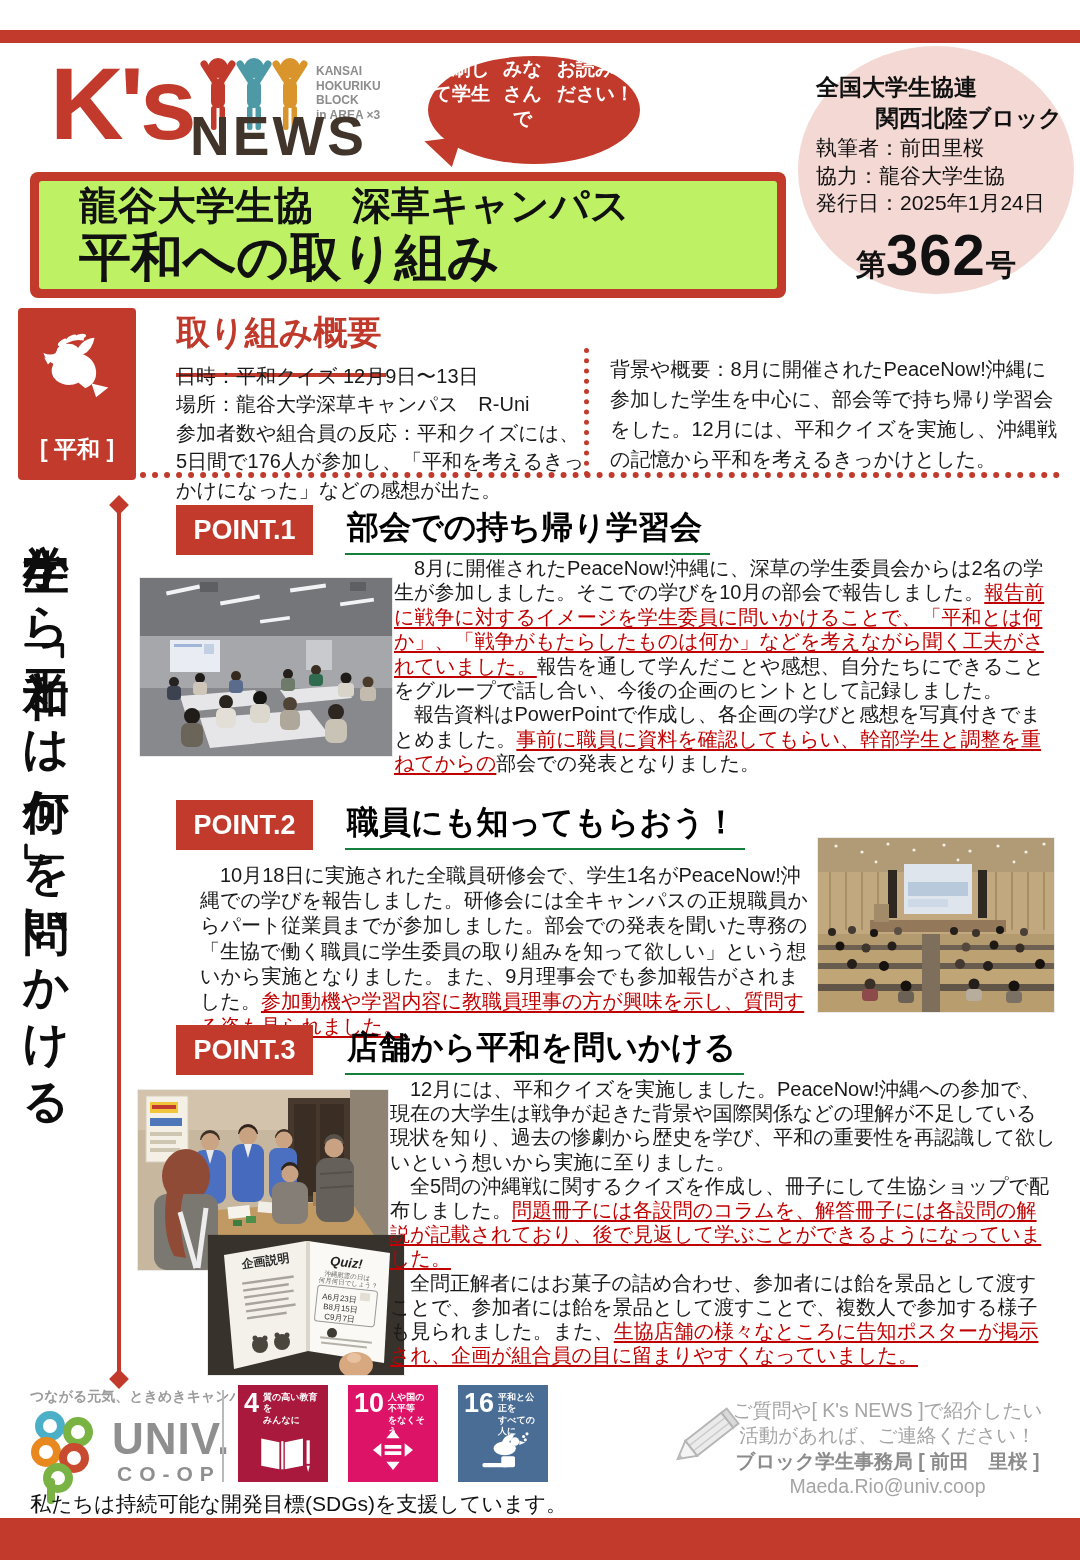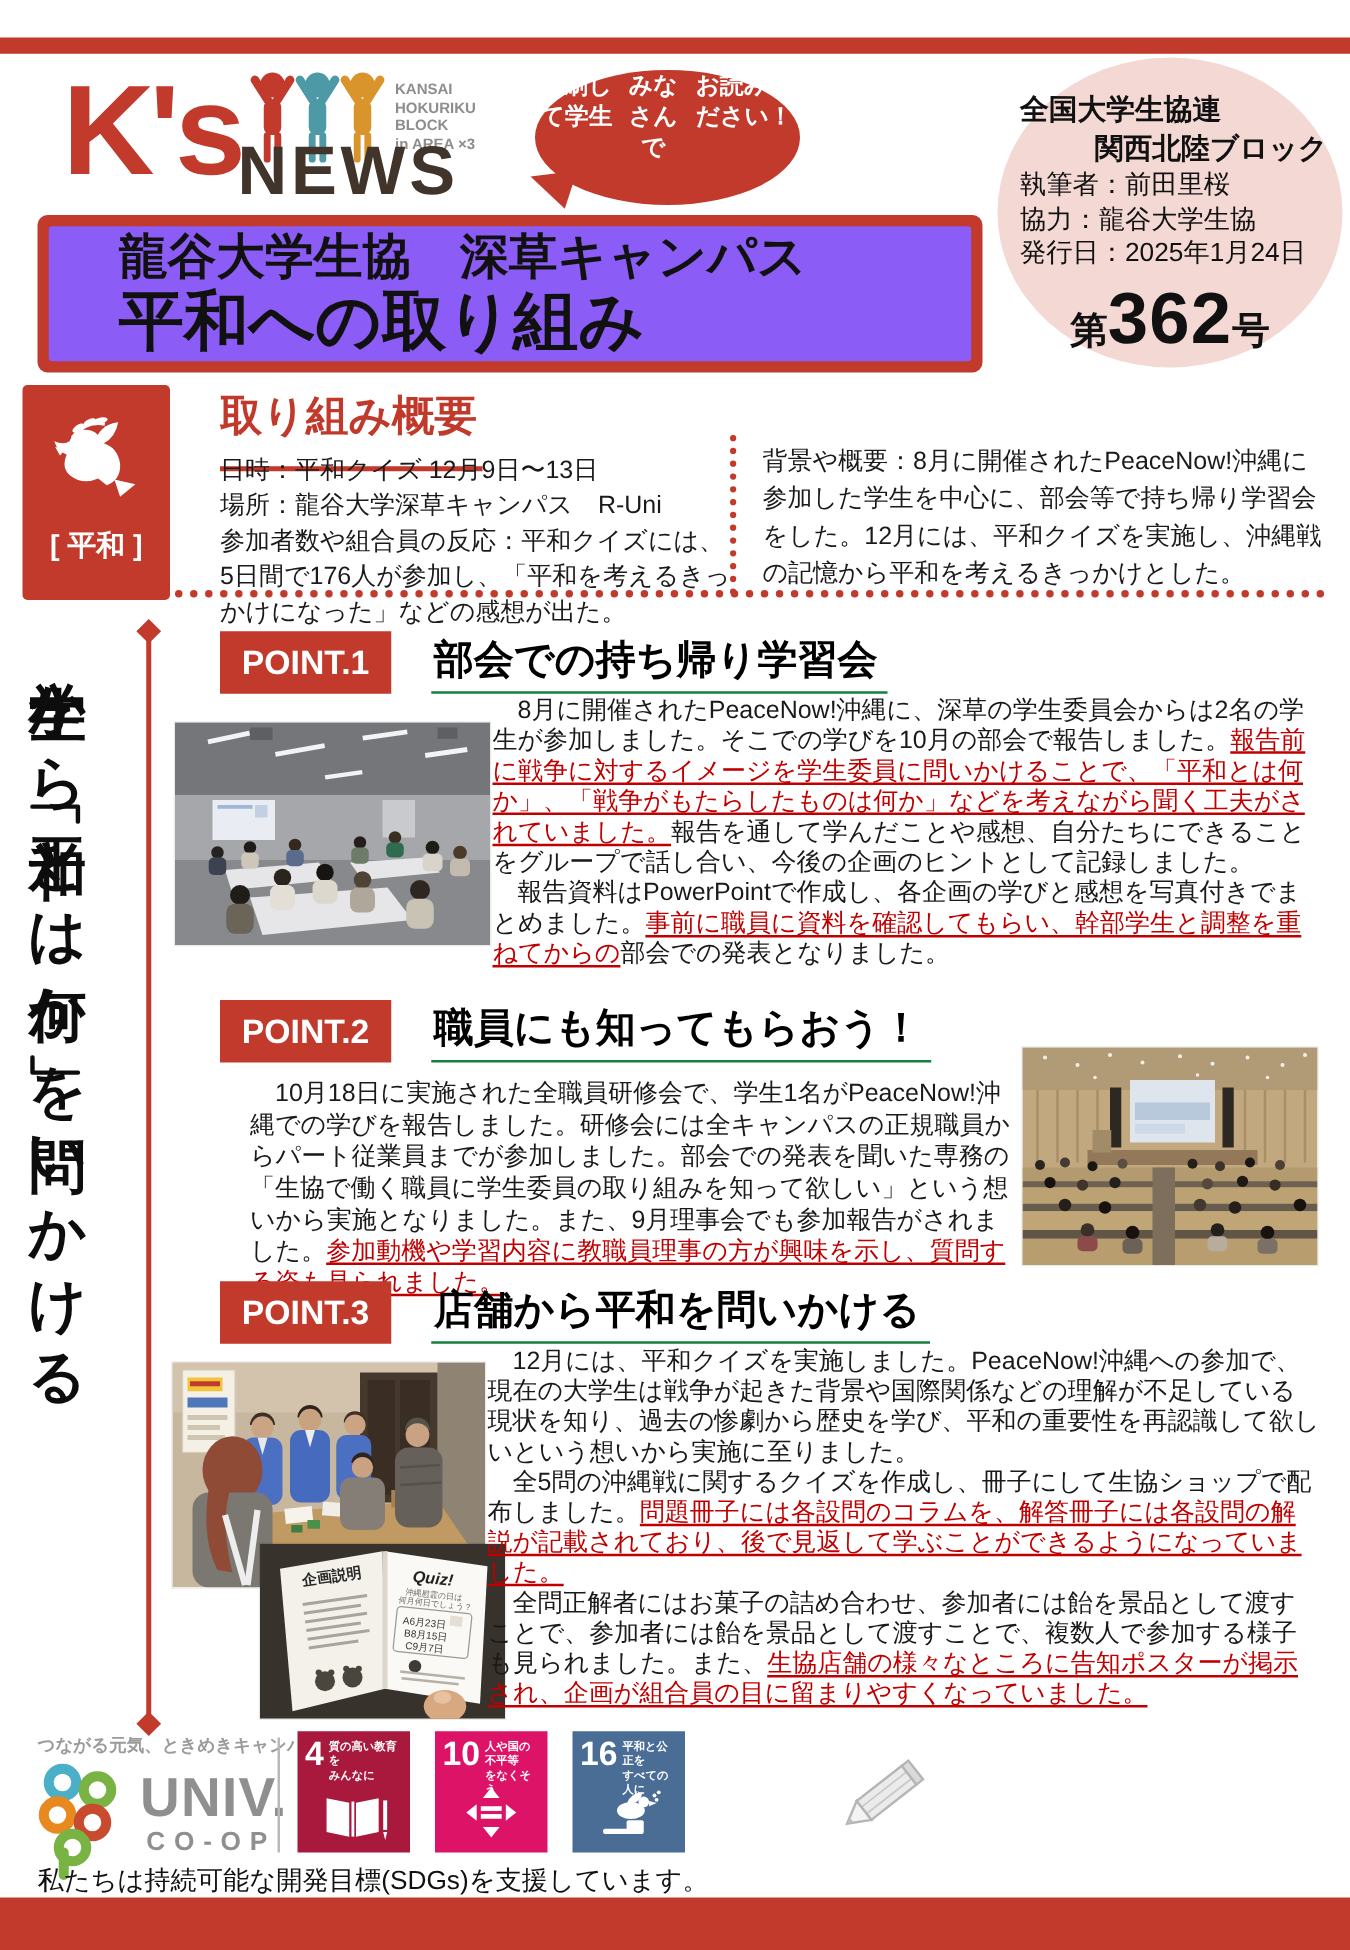--- a/index.html
+++ b/index.html
@@ -29,29 +29,29 @@
                   padding-top:26px; color:#111; }
   .issue-org1 { padding-left:18px; font-size:23px; font-weight:800; }
   .issue-org2 { padding-right:12px; font-size:23px; font-weight:800; text-align:right; }
   .issue-meta { padding-left:18px; font-size:21px; line-height:1.32; }
   .issue-no   { margin-top:4px; text-align:center; font-weight:900; }
   .issue-no .pre, .issue-no .suf { font-size:30px; }
   .issue-no .num { font-size:58px; letter-spacing:1px; }
 
   
   .banner { left:30px; top:172px; width:756px; height:126px; background:#C13A2B; border-radius:8px; padding:9px; }
-  .banner-in { width:100%; height:100%; background:#8b5cf6; border-radius:3px; padding-left:56px;
+  .banner-in { width:100%; height:100%; background:#bef264; border-radius:3px; padding-left:40px;
                display:flex; flex-direction:column; justify-content:center; }
   .title1 { font-size:39px; font-weight:900; color:#111; line-height:1.12; }
   .title2 { font-size:52px; font-weight:900; color:#111; line-height:1.12; }
 
   
   .peace-box { left:18px; top:308px; width:118px; height:172px; background:#C13A2B; border-radius:4px; text-align:center; }
   .peace-box svg { margin-top:10px; }
-  .peace-tag { color:#fff; font-size:23px; font-weight:800; margin-top:2px; }
+  .peace-tag { color:#fff; font-size:23px; font-weight:800; margin-top:16px; }
   .ov-heading { left:176px; top:310px; font-size:34px; font-weight:900; color:#C0392B;
                 border-bottom:4px solid #C0392B; padding:0 4px 17px 0; }
   .ov-left  { left:176px; top:362px; width:410px; font-size:20.5px; line-height:1.42; color:#1a1a1a; white-space:pre-line; }
   .ov-right { left:610px; top:354px; width:452px; font-size:21.5px; line-height:1.5; color:#1a1a1a; }
   .ov-divider { left:584px; top:348px; height:128px; width:0; border-left:5px dotted #C13A2B; }
   .ov-dots { left:140px; top:472px; width:920px; height:0; border-top:6px dotted #C13A2B; }
 
   
   .v-headline { left:16px; top:508px; height:870px; writing-mode:vertical-rl; font-size:46px; font-weight:900;
                 color:#0d0d0d; letter-spacing:4px; }
@@ -490,15 +490,21 @@
   <div class="abs support">私たちは持続可能な開発目標(SDGs)を支援しています。</div>
 
   <svg class="abs pencil" viewBox="0 0 90 40">
     <rect x="24" y="10" width="48" height="20" fill="#EBEBEB" stroke="#B5B5B5" stroke-width="2"></rect>
     <line x1="24" y1="16.5" x2="72" y2="16.5" stroke="#C9C9C9" stroke-width="1.5"></line>
     <line x1="24" y1="23.5" x2="72" y2="23.5" stroke="#C9C9C9" stroke-width="1.5"></line>
     <path d="M24 10 L6 20 L24 30 Z" fill="#F4F4F4" stroke="#B5B5B5" stroke-width="2"></path>
     <path d="M11 17 L6 20 L11 23 Z" fill="#BDBDBD"></path>
     <rect x="72" y="10" width="7" height="20" fill="#DADADA" stroke="#B5B5B5" stroke-width="2"></rect>
   </svg>
+  <div class="abs contact">
+    <div>ご質問や[ K's NEWS ]で紹介したい</div>
+    <div>活動があれば、ご連絡ください！</div>
+    <div class="bold">ブロック学生事務局 [ 前田　里桜 ]</div>
+    <div><a href="#">Maeda.Rio@univ.coop</a></div>
+  </div>
 
   <div class="abs bar-bottom"></div>
 </div>
 
 </body></html>

